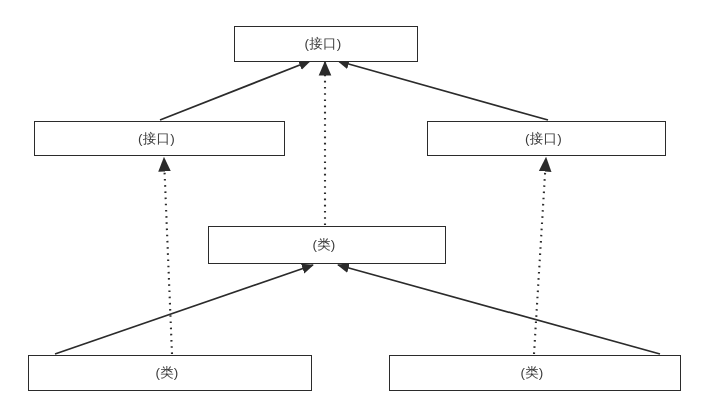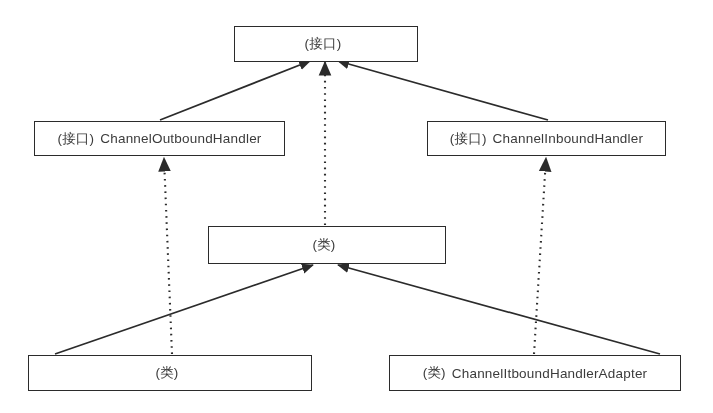--- a/index.html
+++ b/index.html
@@ -76,38 +76,35 @@
   </svg>
 
   <div class="node" style="left:234px; top:26px; width:184px; height:36px;">
     <span class="stereotype">(接口)</span>
     <span class="sep"></span>
   </div>
 
   <div class="node" style="left:34px; top:121px; width:251px; height:35px;">
     <span class="stereotype">(接口)</span>
     <span class="sep"></span>
-    <span class="cname">ChannelOutboundHandler</span>
   </div>
 
   <div class="node" style="left:427px; top:121px; width:239px; height:35px;">
     <span class="stereotype">(接口)</span>
     <span class="sep"></span>
-    <span class="cname">ChannelInboundHandler</span>
   </div>
 
   <div class="node" style="left:208px; top:226px; width:238px; height:38px;">
     <span class="stereotype">(类)</span>
     <span class="sep"></span>
   </div>
 
   <div class="node" style="left:28px; top:355px; width:284px; height:36px;">
     <span class="stereotype">(类)</span>
     <span class="sep"></span>
   </div>
 
   <div class="node" style="left:389px; top:355px; width:292px; height:36px;">
     <span class="stereotype">(类)</span>
     <span class="sep"></span>
-    <span class="cname">ChannelItboundHandlerAdapter</span>
   </div>
 
 </div>
 
 </body></html>

